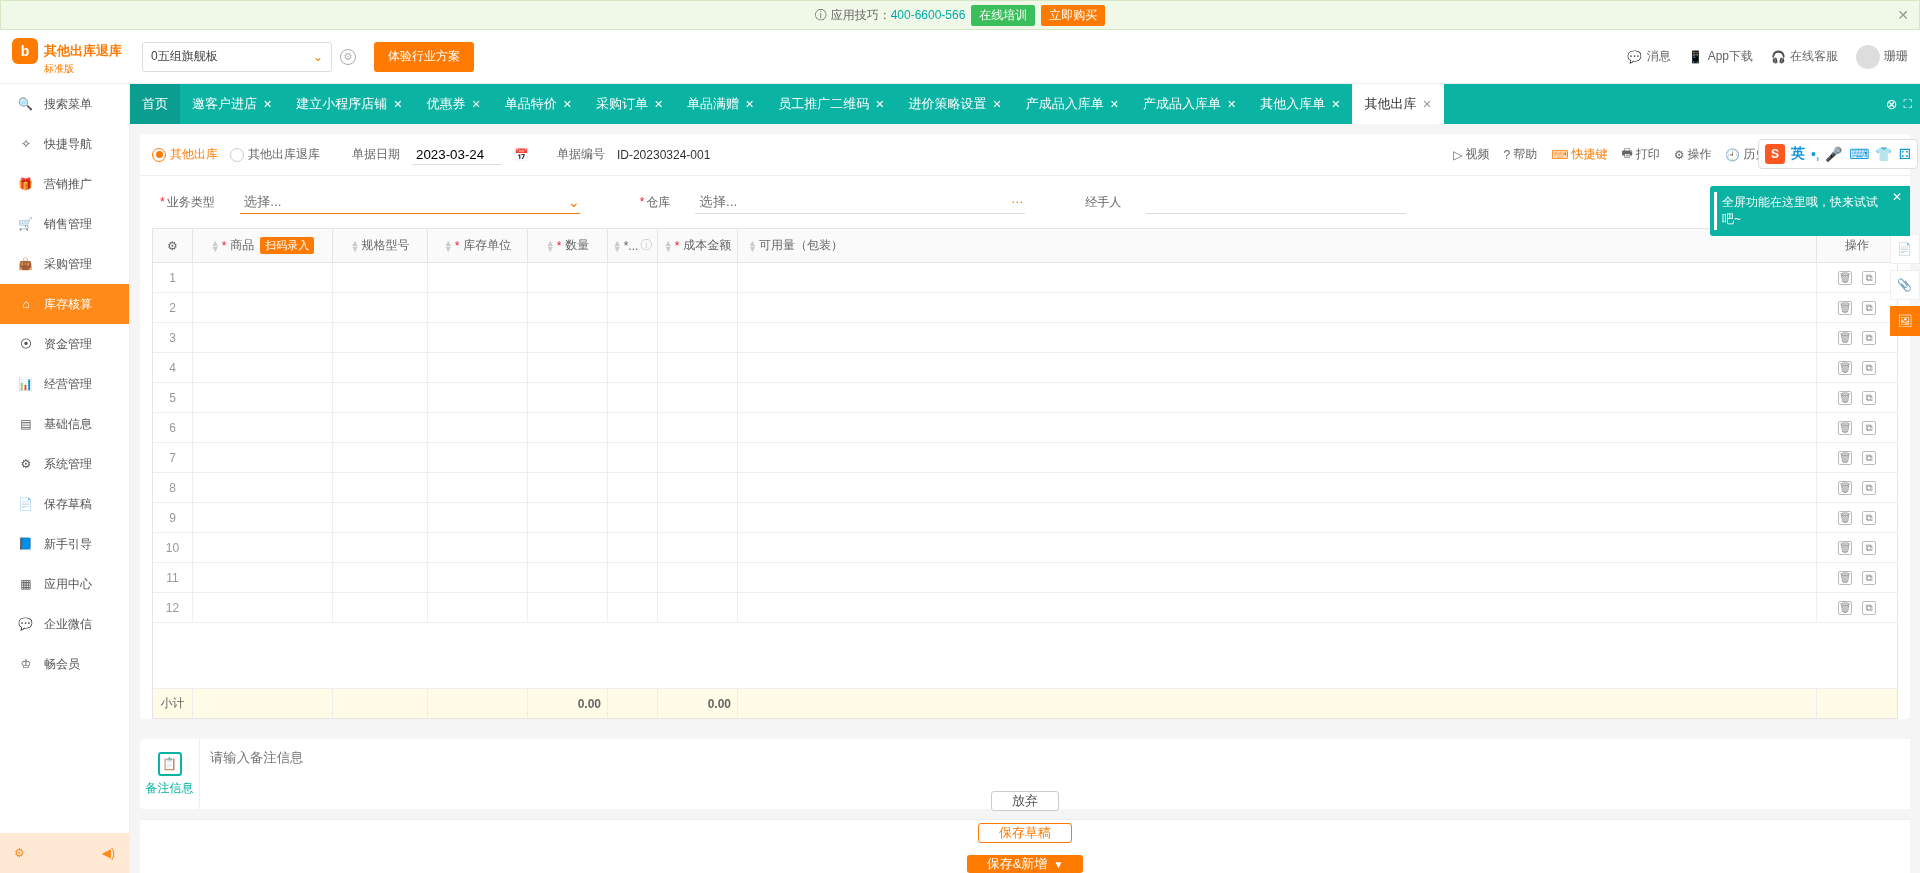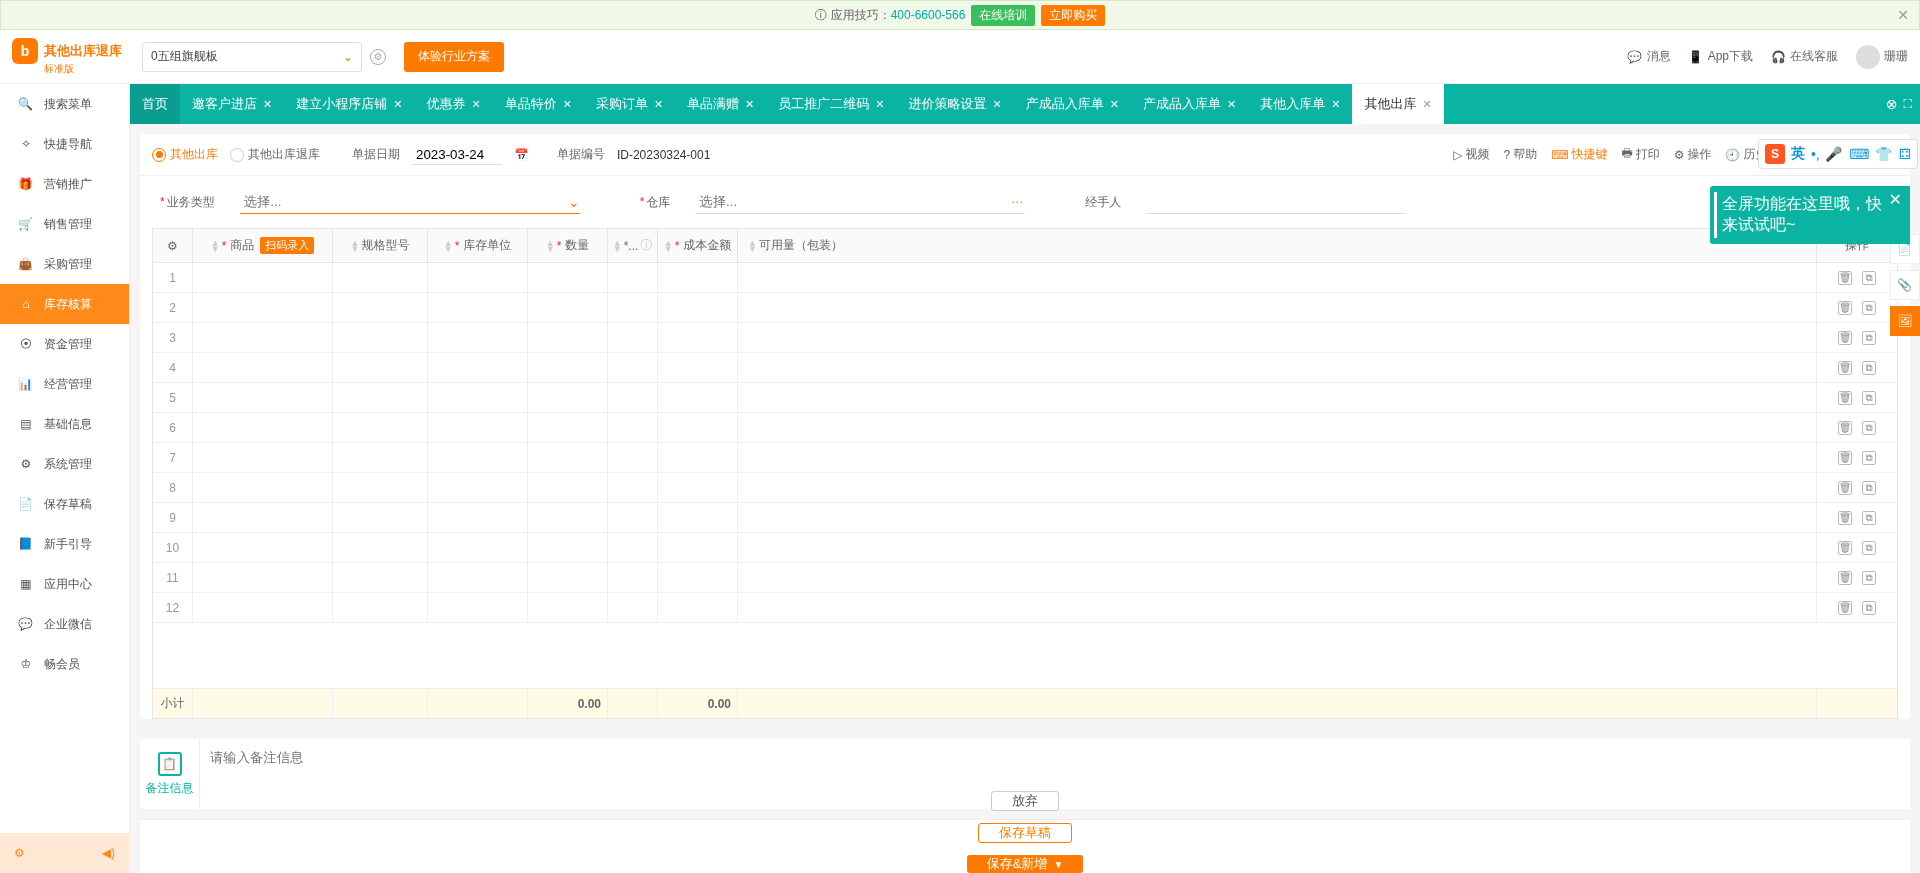--- a/index.html
+++ b/index.html
@@ -13,21 +13,21 @@
 .tip-bar .btn-green { background: #3bbf5c; }
 .tip-bar .btn-orange { background: #ff7a00; }
 .tip-bar .close-x { position: absolute; right: 10px; cursor: pointer; color: #999; font-size: 14px; }
 
 
 .header { height: 54px; display: flex; align-items: center; padding: 0 12px; border-bottom: 1px solid #eee; }
 .logo-icon { width: 26px; height: 26px; background: #ff7a00; border-radius: 6px; display: flex; align-items: center; justify-content: center; color: #fff; font-weight: bold; font-size: 14px; }
 .logo-text { margin-left: 6px; font-size: 13px; color: #ff7a00; font-weight: bold; }
 .logo-sub { font-size: 10px; color: #ff7a00; margin-left: 32px; margin-top: -2px; }
 .org-select { margin-left: 20px; display: flex; align-items: center; gap: 8px; }
-.org-input { width: 220px; height: 30px; border: 1px solid #ddd; border-radius: 3px; padding: 0 8px; display: flex; align-items: center; justify-content: space-between; color: #444; cursor: pointer; }
+.org-input { width: 190px; height: 30px; border: 1px solid #ddd; border-radius: 3px; padding: 0 8px; display: flex; align-items: center; justify-content: space-between; color: #444; cursor: pointer; }
 .gear-icon { width: 16px; height: 16px; border: 1.5px solid #aaa; border-radius: 50%; display: flex; align-items: center; justify-content: center; cursor: pointer; font-size: 10px; color: #aaa; }
 .btn-orange-main { background: #ff7a00; color: #fff; height: 30px; padding: 0 14px; border-radius: 3px; display: flex; align-items: center; cursor: pointer; margin-left: 10px; }
 .header-right { margin-left: auto; display: flex; align-items: center; gap: 18px; color: #666; }
 .hr-item { display: flex; align-items: center; gap: 4px; cursor: pointer; }
 .avatar { width: 24px; height: 24px; background: #ddd; border-radius: 50%; }
 
 
 .main { display: flex; height: calc(100vh - 84px); }
 
 
@@ -65,21 +65,21 @@
 .ch-label.on { color: #ff7a00; }
 .date-input { border: none; border-bottom: 1px solid #ddd; padding: 2px 4px; width: 90px; }
 .header-tools { margin-left: auto; display: flex; align-items: center; gap: 14px; color: #666; }
 .ht-item { display: flex; align-items: center; gap: 3px; cursor: pointer; }
 .ht-item.orange { color: #ff7a00; }
 .view-toggle { display: flex; gap: 2px; }
 .vt { width: 22px; height: 20px; border: 1px solid #ddd; display: flex; align-items: center; justify-content: center; cursor: pointer; }
 .vt.on { background: #ff7a00; color: #fff; border-color: #ff7a00; }
 
 
-.fs-tip { position: absolute; right: 0; top: 52px; background: #0bb3a3; color: #fff; padding: 8px 28px 8px 12px; font-size: 16px; border-radius: 3px 0 0 3px; z-index: 20; max-width: 200px; }
+.fs-tip { position: absolute; right: 0; top: 52px; background: #0bb3a3; color: #fff; padding: 8px 28px 8px 12px; font-size: 12px; border-radius: 3px 0 0 3px; z-index: 20; max-width: 200px; }
 .fs-tip .fx { position: absolute; right: 8px; top: 4px; cursor: pointer; }
 .fs-tip::before { content: ""; position: absolute; left: 4px; top: 6px; bottom: 6px; width: 3px; background: #fff; }
 
 
 .side-strip { position: absolute; right: -10px; top: 100px; width: 30px; display: flex; flex-direction: column; gap: 6px; z-index: 15; }
 .strip-item { width: 30px; height: 30px; background: #fff; border: 1px solid #eee; display: flex; align-items: center; justify-content: center; color: #aaa; cursor: pointer; }
 .strip-item.on { background: #ff7a00; color: #fff; border-color: #ff7a00; }
 
 
 .form-row { padding: 14px 20px; display: flex; gap: 60px; align-items: center; }

